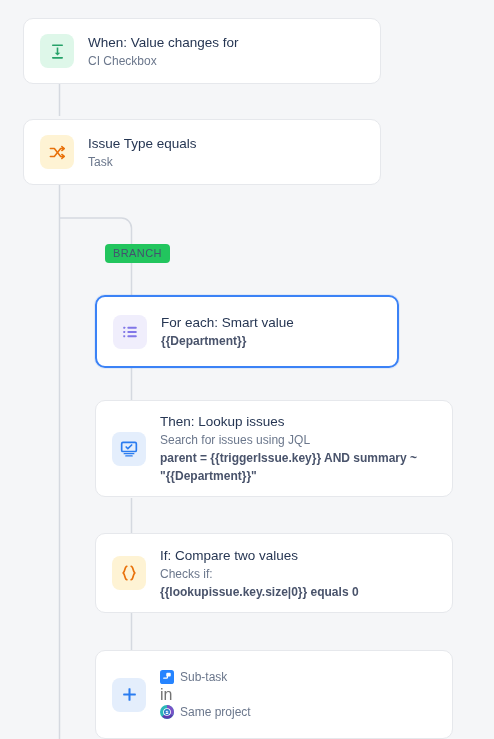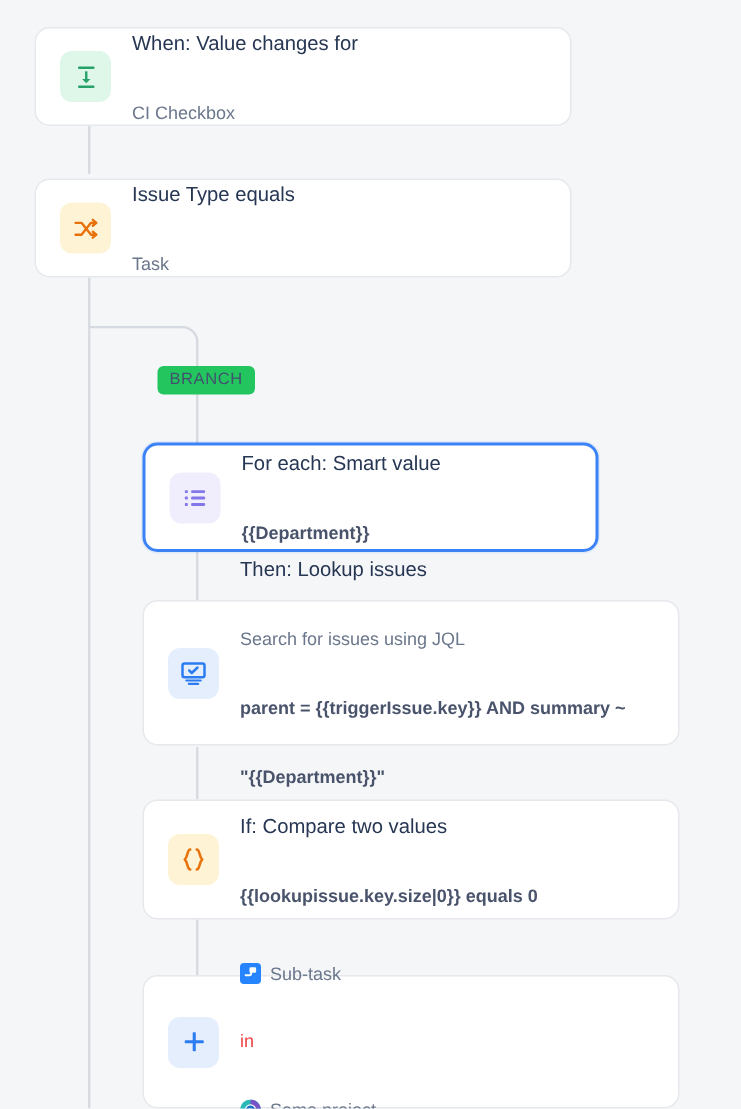--- a/index.html
+++ b/index.html
@@ -54,21 +54,20 @@
   .tile-green  { background: #def7e9; }
   .tile-cream  { background: #fef3d4; }
   .tile-lav    { background: #f0eefc; }
   .tile-blue   { background: #e4eefc; }
 
   .card-text {
     display: flex;
     flex-direction: column;
     justify-content: flex-start;
     overflow: hidden;
-    gap: 28px;
   }
   .card-title {
     font-size: 13.5px;
     color: #263653;
     line-height: 17px;
     white-space: nowrap;
   }
   .card-sub {
     font-size: 12px;
     color: #6b778c;
@@ -113,22 +112,22 @@
     font-size: 12px;
     color: #6b778c;
   }
   .mini-icon {
     width: 14px;
     height: 14px;
     min-width: 14px;
     display: block;
   }
   .in-word {
-    font-size: 12px;
-    color: #ef4444;
+    font-size: 16px;
+    color: #737373;
     line-height: 17px;
   }
 </style>
 </head>
 <body>
 
 <svg class="connectors" viewBox="0 0 494 739" xmlns="http://www.w3.org/2000/svg">
 
   <path d="M59.5 84 L59.5 116" stroke="#d5d9e0" stroke-width="1.5" fill="none"></path>
 
@@ -209,20 +208,21 @@
 
 <div class="card tall" style="left:95px; top:533px; width:358px; height:80px;">
   <div class="icon-tile tile-cream">
     <svg width="20" height="20" viewBox="0 0 24 24" fill="none" stroke="#e8710a" stroke-width="2" stroke-linecap="round" stroke-linejoin="round">
       <path d="M9.4 4 C6.8 4 7.6 10 5 12 C7.6 14 6.8 20 9.4 20"></path>
       <path d="M14.6 4 C17.2 4 16.4 10 19 12 C16.4 14 17.2 20 14.6 20"></path>
     </svg>
   </div>
   <div class="card-text">
     <div class="card-title">If: Compare two values</div>
+    <div class="card-sub plain">Checks if:</div>
     <div class="card-sub smart">{{lookupissue.key.size|0}} equals 0</div>
   </div>
 </div>
 
 <div class="card tall" style="left:95px; top:650px; width:358px; height:89px;">
   <div class="icon-tile tile-blue">
     <svg width="19" height="19" viewBox="0 0 24 24" fill="#2a7cf0">
       <rect x="10.7" y="4" width="2.6" height="16" rx="0.6"></rect>
       <rect x="4" y="10.7" width="16" height="2.6" rx="0.6"></rect>
     </svg>

